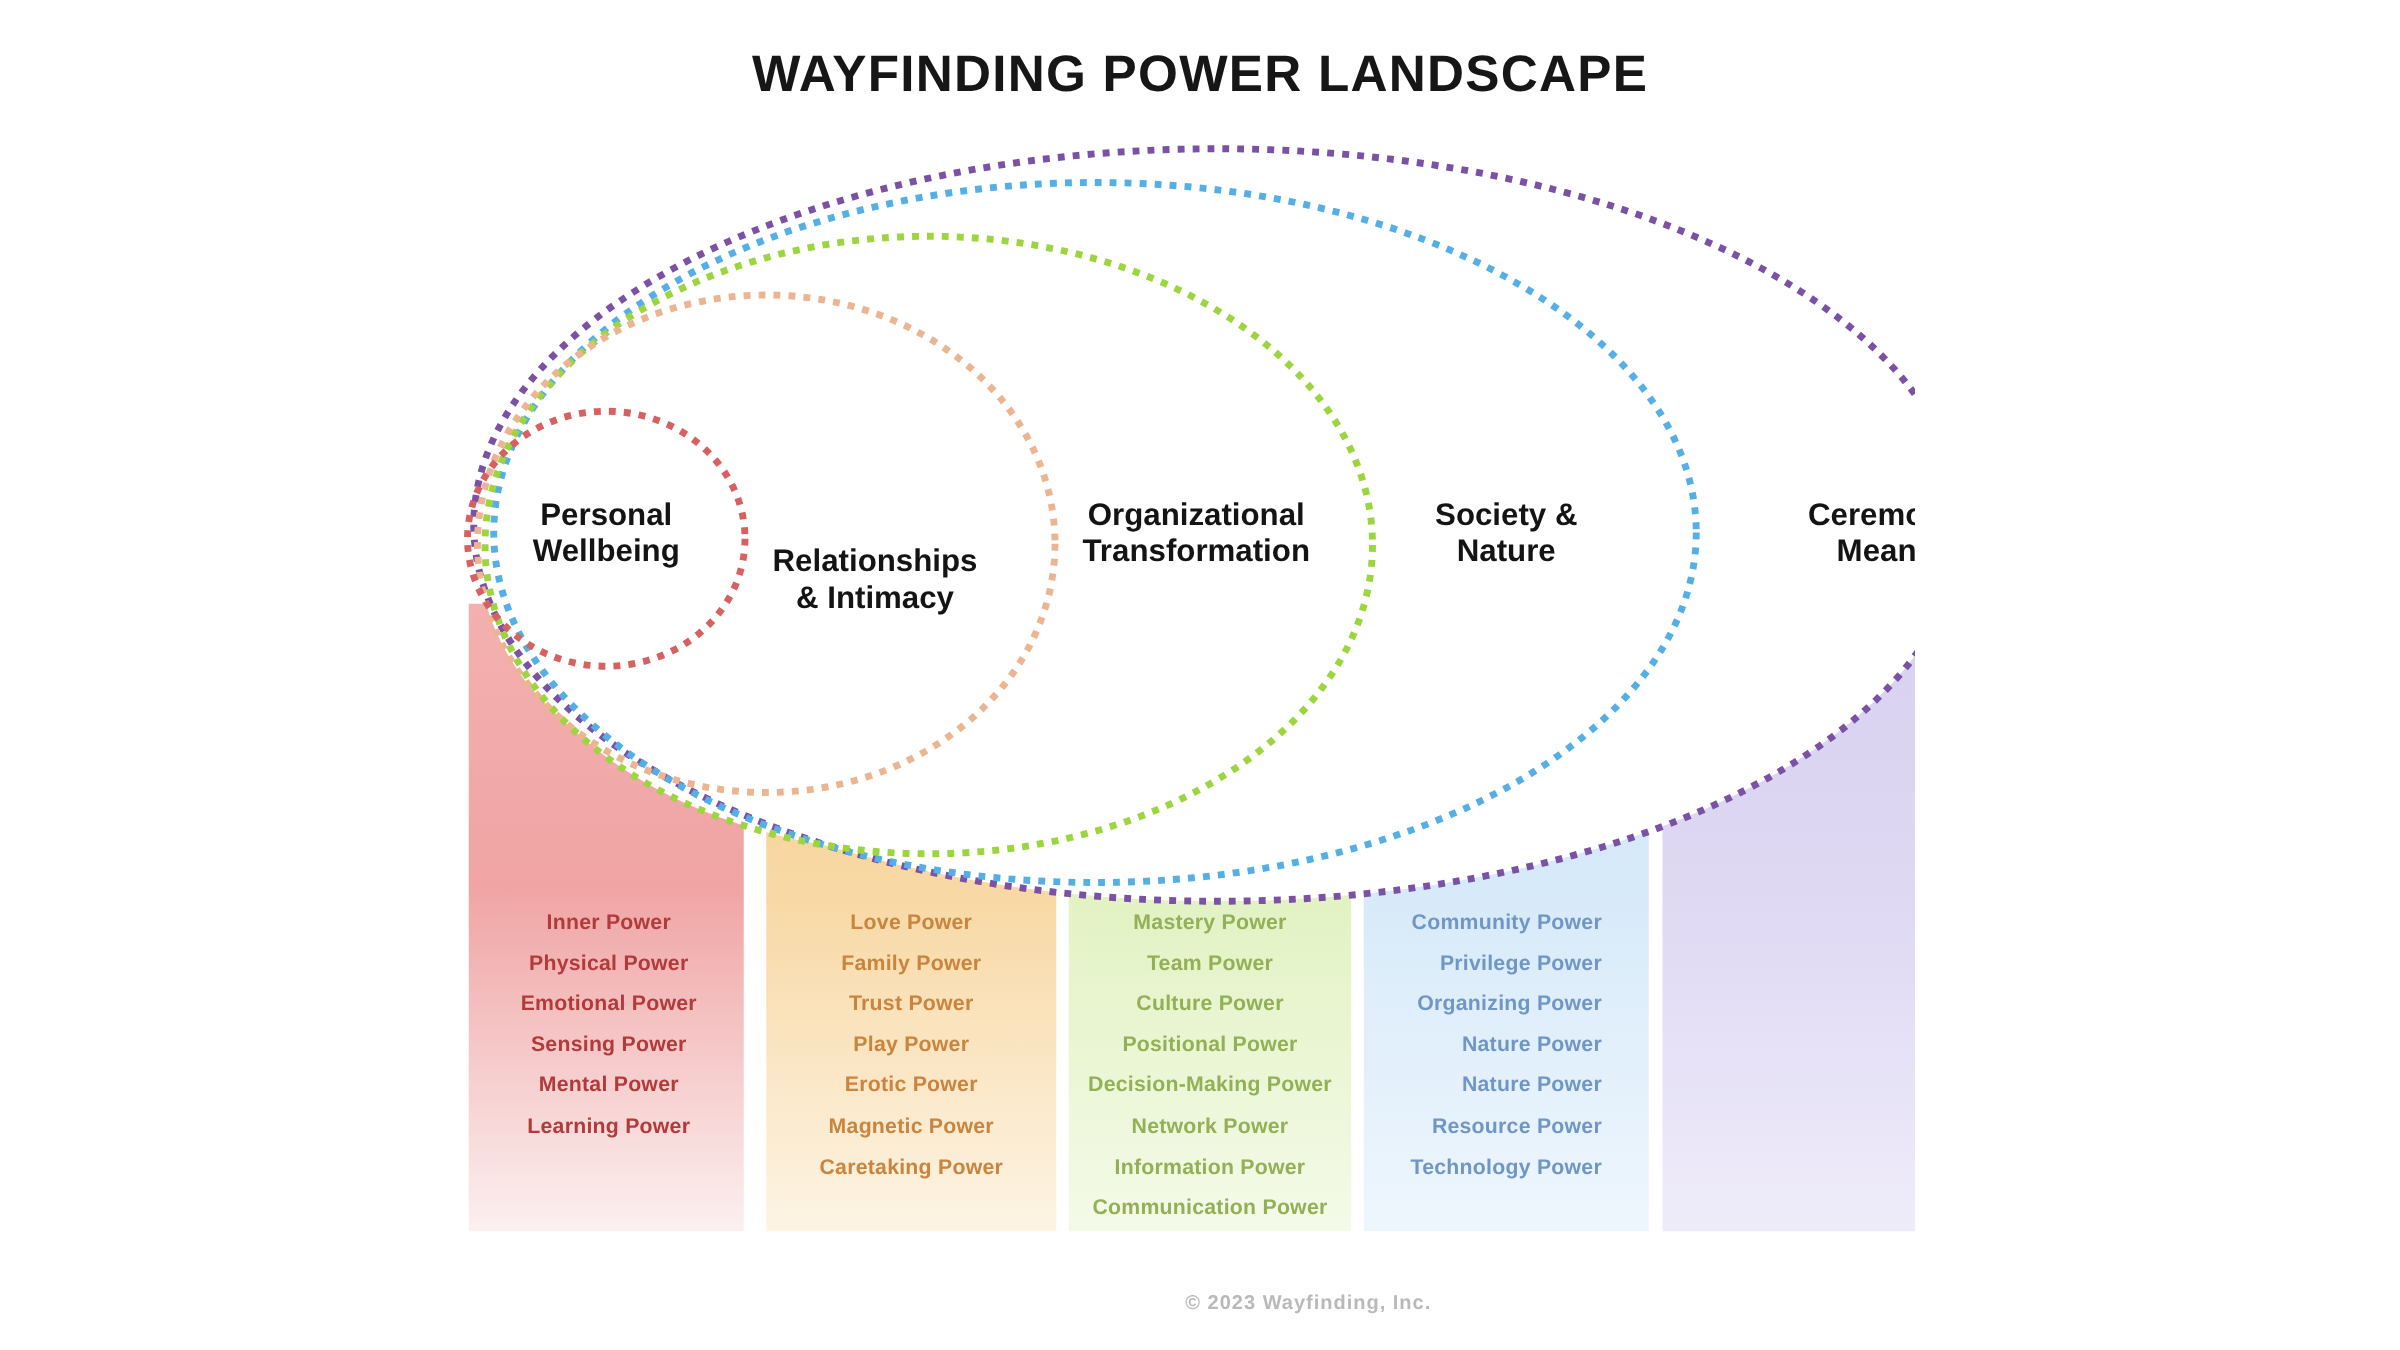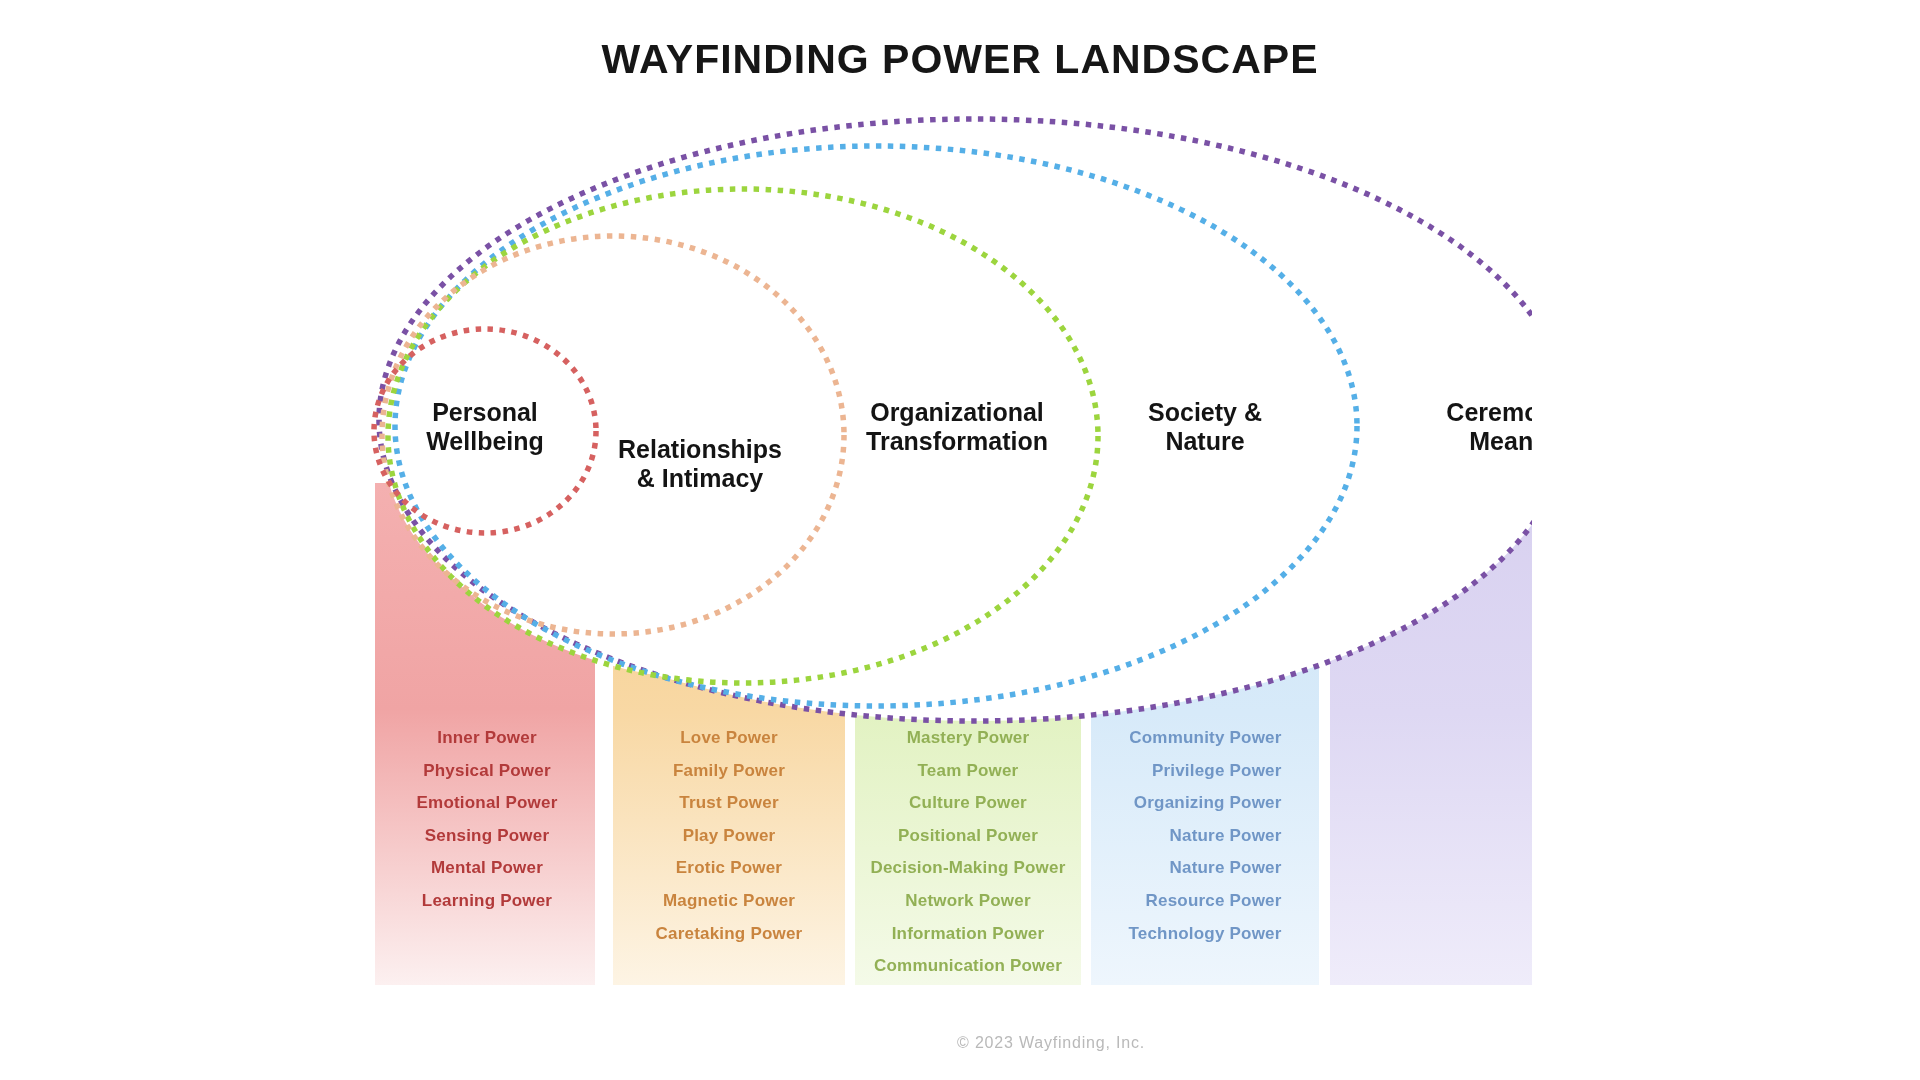--- a/index.html
+++ b/index.html
@@ -33,21 +33,21 @@
     text-align:center;font-size:17px;font-weight:700;line-height:32.6px;
     letter-spacing:0.2px;white-space:nowrap;
   }
   .list-0{left:487px;}
   .list-1{left:729px;}
   .list-2{left:968px;}
   .list-3{left:1205px;}
   .list-4{left:1439px;}
   .footer{
     position:absolute;top:1034px;right:387px;
-    font-size:16px;font-weight:400;letter-spacing:0.8px;color:#b9b9b9;
+    font-size:16px;font-weight:700;letter-spacing:0.8px;color:#b9b9b9;
   }
 </style>
 </head>
 <body>
 
 <div class="stage">
 
   <div class="title">WAYFINDING POWER LANDSCAPE</div>
 
   <div class="band band-0" style="background: linear-gradient(rgb(244, 176, 176) 0%, rgb(240, 164, 164) 45%, rgb(252, 240, 240) 100%);"></div>

